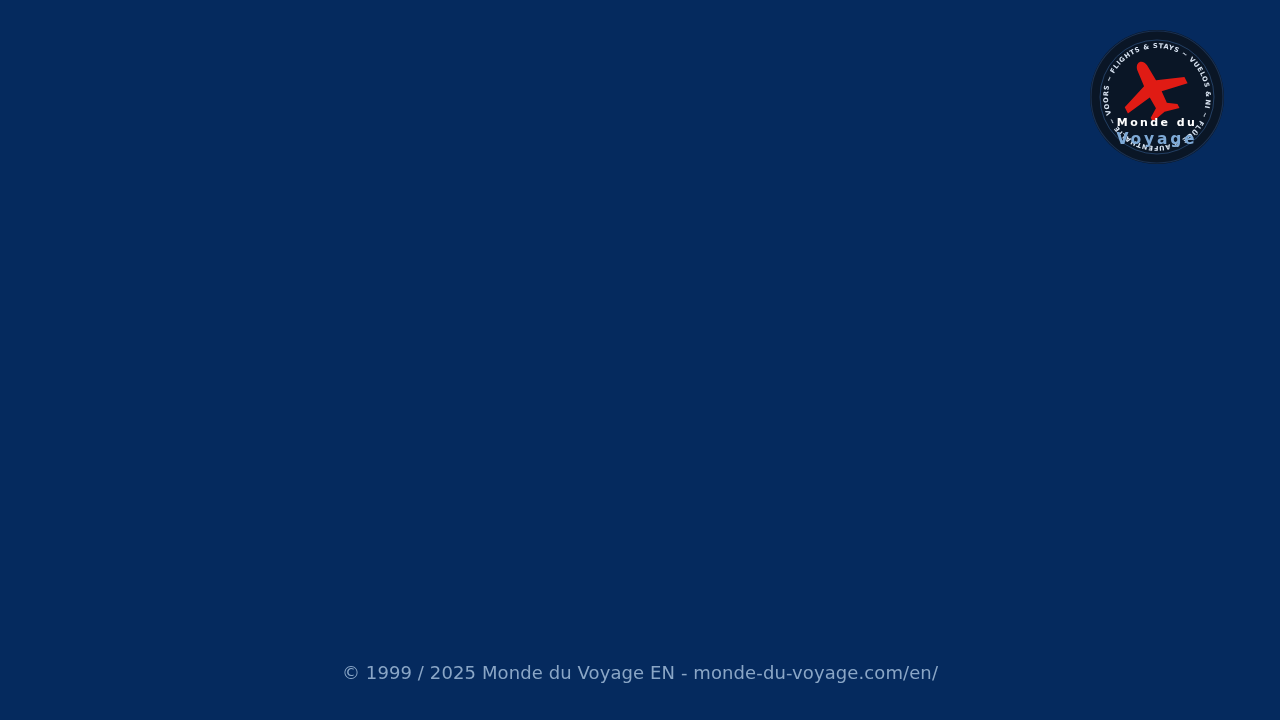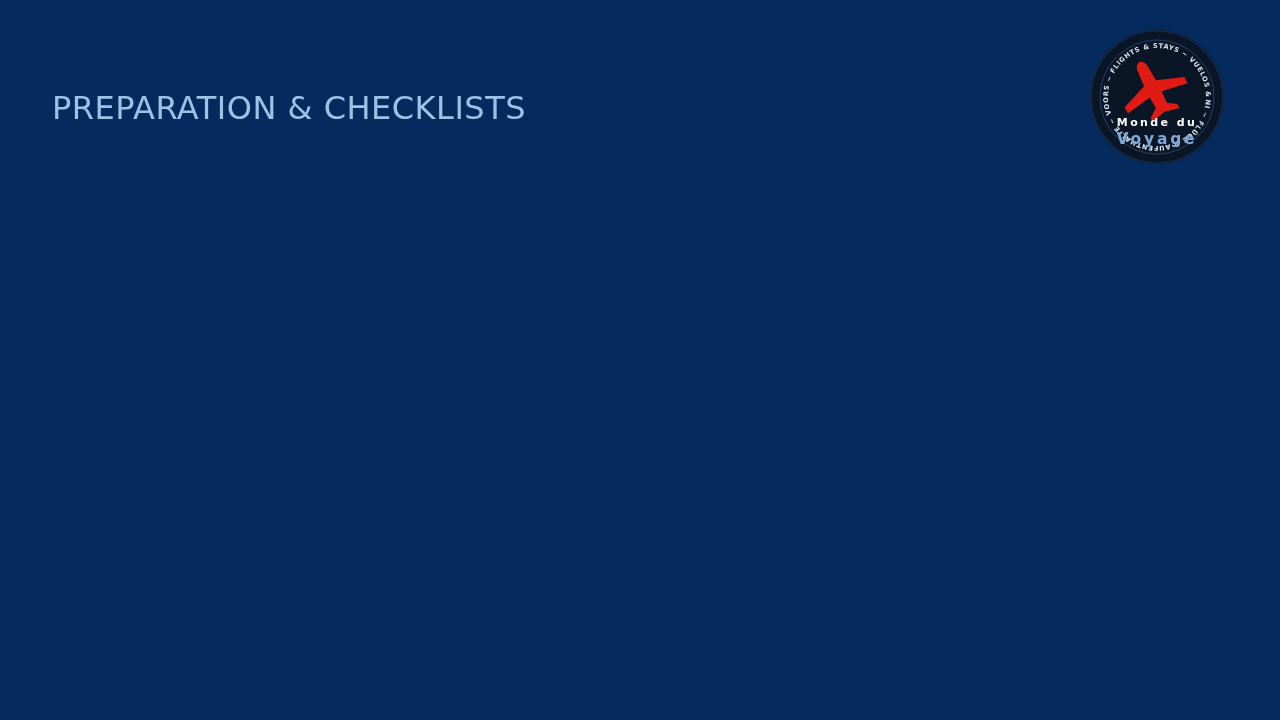--- a/index.html
+++ b/index.html
@@ -62,23 +62,23 @@
     left:1089px; top:29px;
     width:136px; height:136px;
   }
   #logo svg { display:block; width:136px; height:136px; }
 </style>
 </head>
 <body>
 
 <div id="slide">
 
-  <div id="section-title">PREPARATION &amp; CHECKLISTS</div>
 
 
+  <div id="footer">© 1999 / 2025 Monde du Voyage EN - monde-du-voyage.com/en/</div>
 
   <div id="logo">
     <svg viewBox="0 0 136 136" xmlns="http://www.w3.org/2000/svg">
       <defs>
         <path id="arcTop" d="M 19,68 A 49,49 0 0 1 117,68" fill="none"></path>
         <path id="arcBot" d="M 117,68 A 49,49 0 0 1 19,68" fill="none"></path>
       </defs>
 
       <circle cx="68" cy="68" r="67" fill="#0a1626"></circle>
       <circle cx="68" cy="68" r="66" fill="none" stroke="#1a3050" stroke-width="1.2"></circle>

